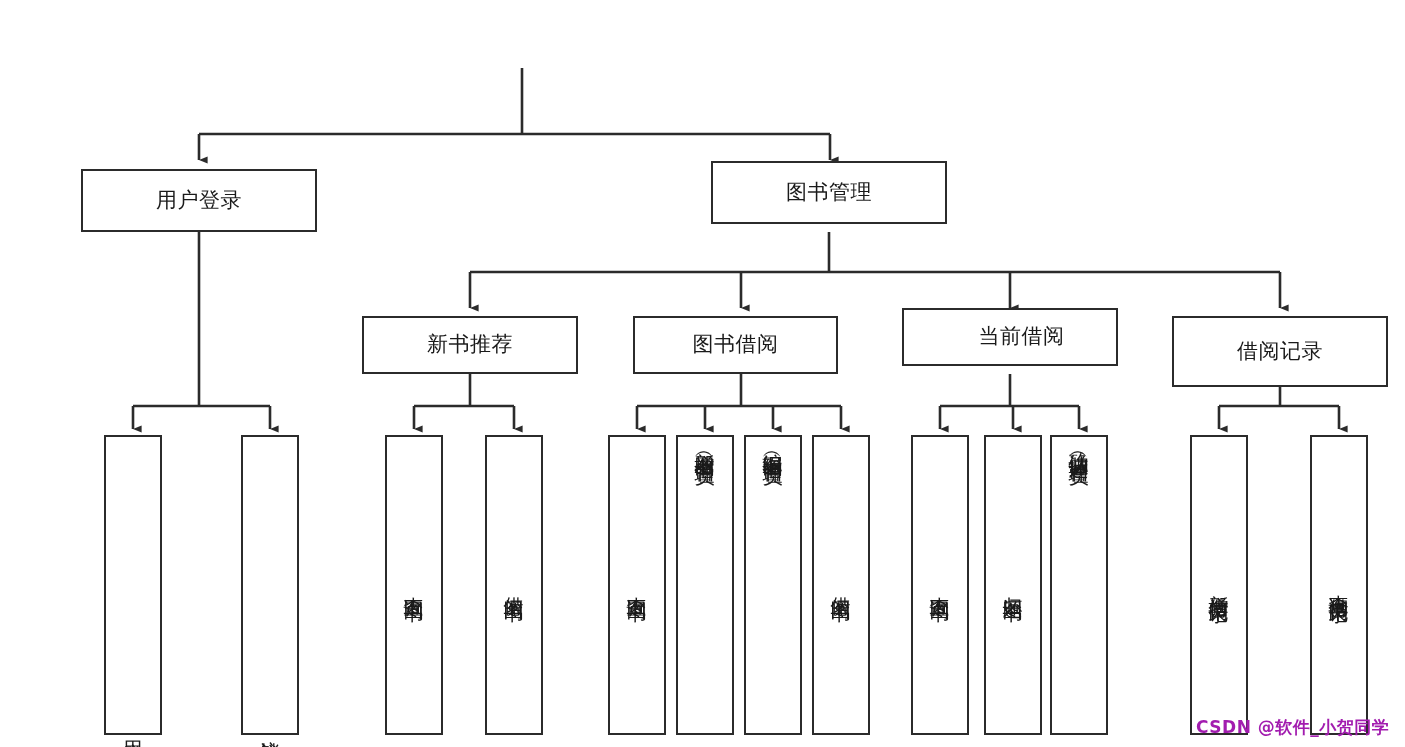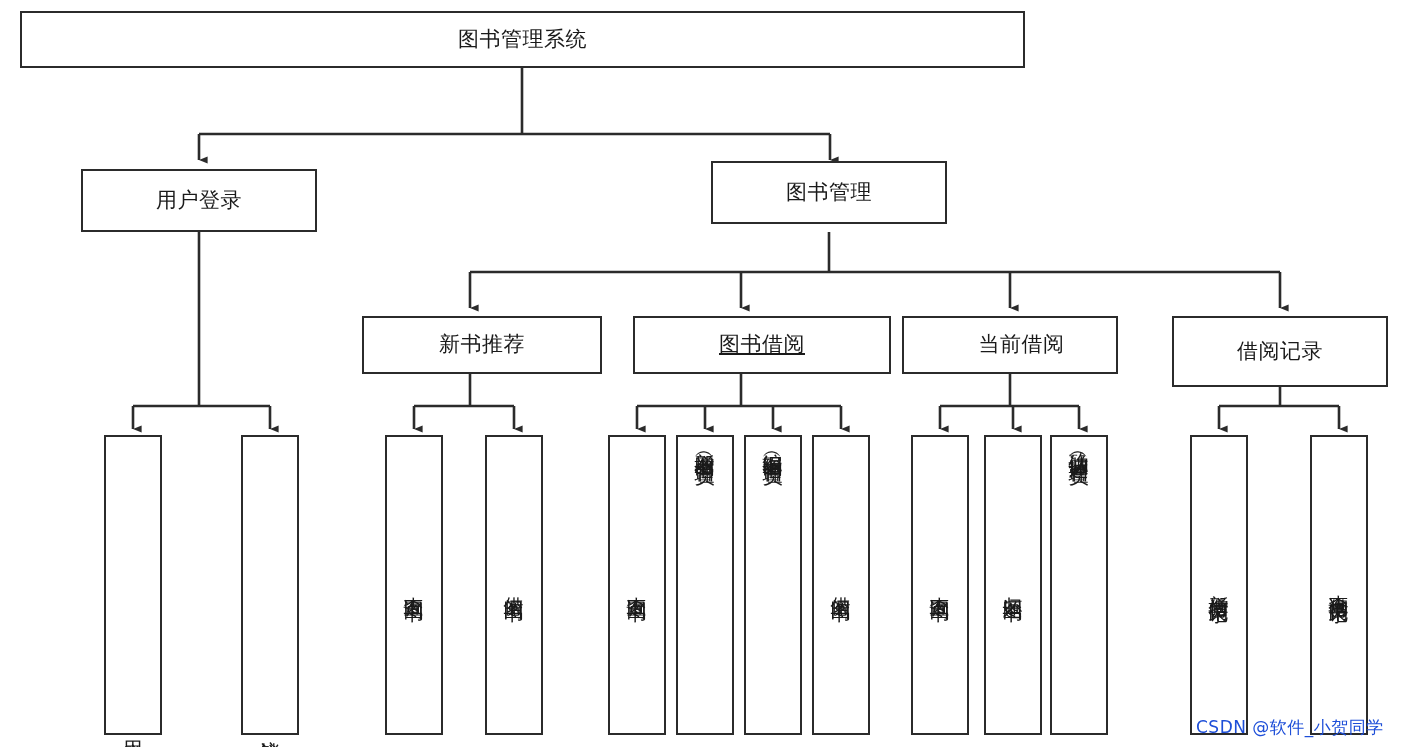--- a/index.html
+++ b/index.html
@@ -58,23 +58,24 @@
   }
   .node-vertical.align-center {
     align-items: center;
   }
   .node-vertical.align-end {
     align-items: flex-end;
   }
   .watermark {
     position: absolute;
     font-size: 17px;
-    color: #1d4ed8;
+    color: #a21caf;
     white-space: nowrap;
     letter-spacing: 0.5px;
+    font-weight: bold;
   }
 </style>
 </head>
 <body>
 
 <div id="diagram-root">
 
   <svg id="connectors" viewBox="0 0 1405 747" xmlns="http://www.w3.org/2000/svg">
     <defs>
       <marker id="arrowhead" markerWidth="8" markerHeight="9" refX="3.6" refY="8.6" orient="auto" markerUnits="userSpaceOnUse">
@@ -130,38 +131,35 @@
     </g>
 
     <g stroke="#2b2b2b" stroke-width="2.6" fill="none">
       <path d="M 1280,374 L 1280,406"></path>
       <path d="M 1219,406 L 1339,406"></path>
       <path d="M 1219,406 L 1219,429" marker-end="url(#arrowhead)"></path>
       <path d="M 1339,406 L 1339,429" marker-end="url(#arrowhead)"></path>
     </g>
   </svg>
 
-  <div class="node node-horizontal" style="left: 20px; top: 11px; width: 1005px; height: 57px;">
-    <span class="node-label">图书管理系统</span>
-  </div>
 
   <div class="node node-horizontal" style="left: 81px; top: 169px; width: 236px; height: 63px;">
     <span class="node-label">用户登录</span>
   </div>
   <div class="node node-horizontal" style="left: 711px; top: 161px; width: 236px; height: 63px;">
     <span class="node-label">图书管理</span>
   </div>
 
-  <div class="node node-horizontal" style="left: 362px; top: 316px; width: 240px; height: 58px;">
+  <div class="node node-horizontal" style="left: 362px; top: 316px; width: 216px; height: 58px;">
     <span class="node-label">新书推荐</span>
   </div>
-  <div class="node node-horizontal" style="left: 633px; top: 316px; width: 258px; height: 58px; text-decoration: underline;">
+  <div class="node node-horizontal" style="left: 633px; top: 316px; width: 205px; height: 58px;">
     <span class="node-label">图书借阅</span>
   </div>
-  <div class="node node-horizontal" style="left: 902px; top: 316px; width: 216px; height: 58px; padding-left: 23px;">
+  <div class="node node-horizontal" style="left: 902px; top: 308px; width: 216px; height: 58px; padding-left: 23px;">
     <span class="node-label">当前借阅</span>
   </div>
   <div class="node node-horizontal" style="left: 1172px; top: 316px; width: 216px; height: 71px;">
     <span class="node-label">借阅记录</span>
   </div>
 
   <div class="node node-vertical align-end" style="left: 104px; top: 435px; width: 58px; height: 300px;">
     <span class="node-label">用户登录</span>
   </div>
   <div class="node node-vertical align-end" style="left: 241px; top: 435px; width: 58px; height: 300px;">

